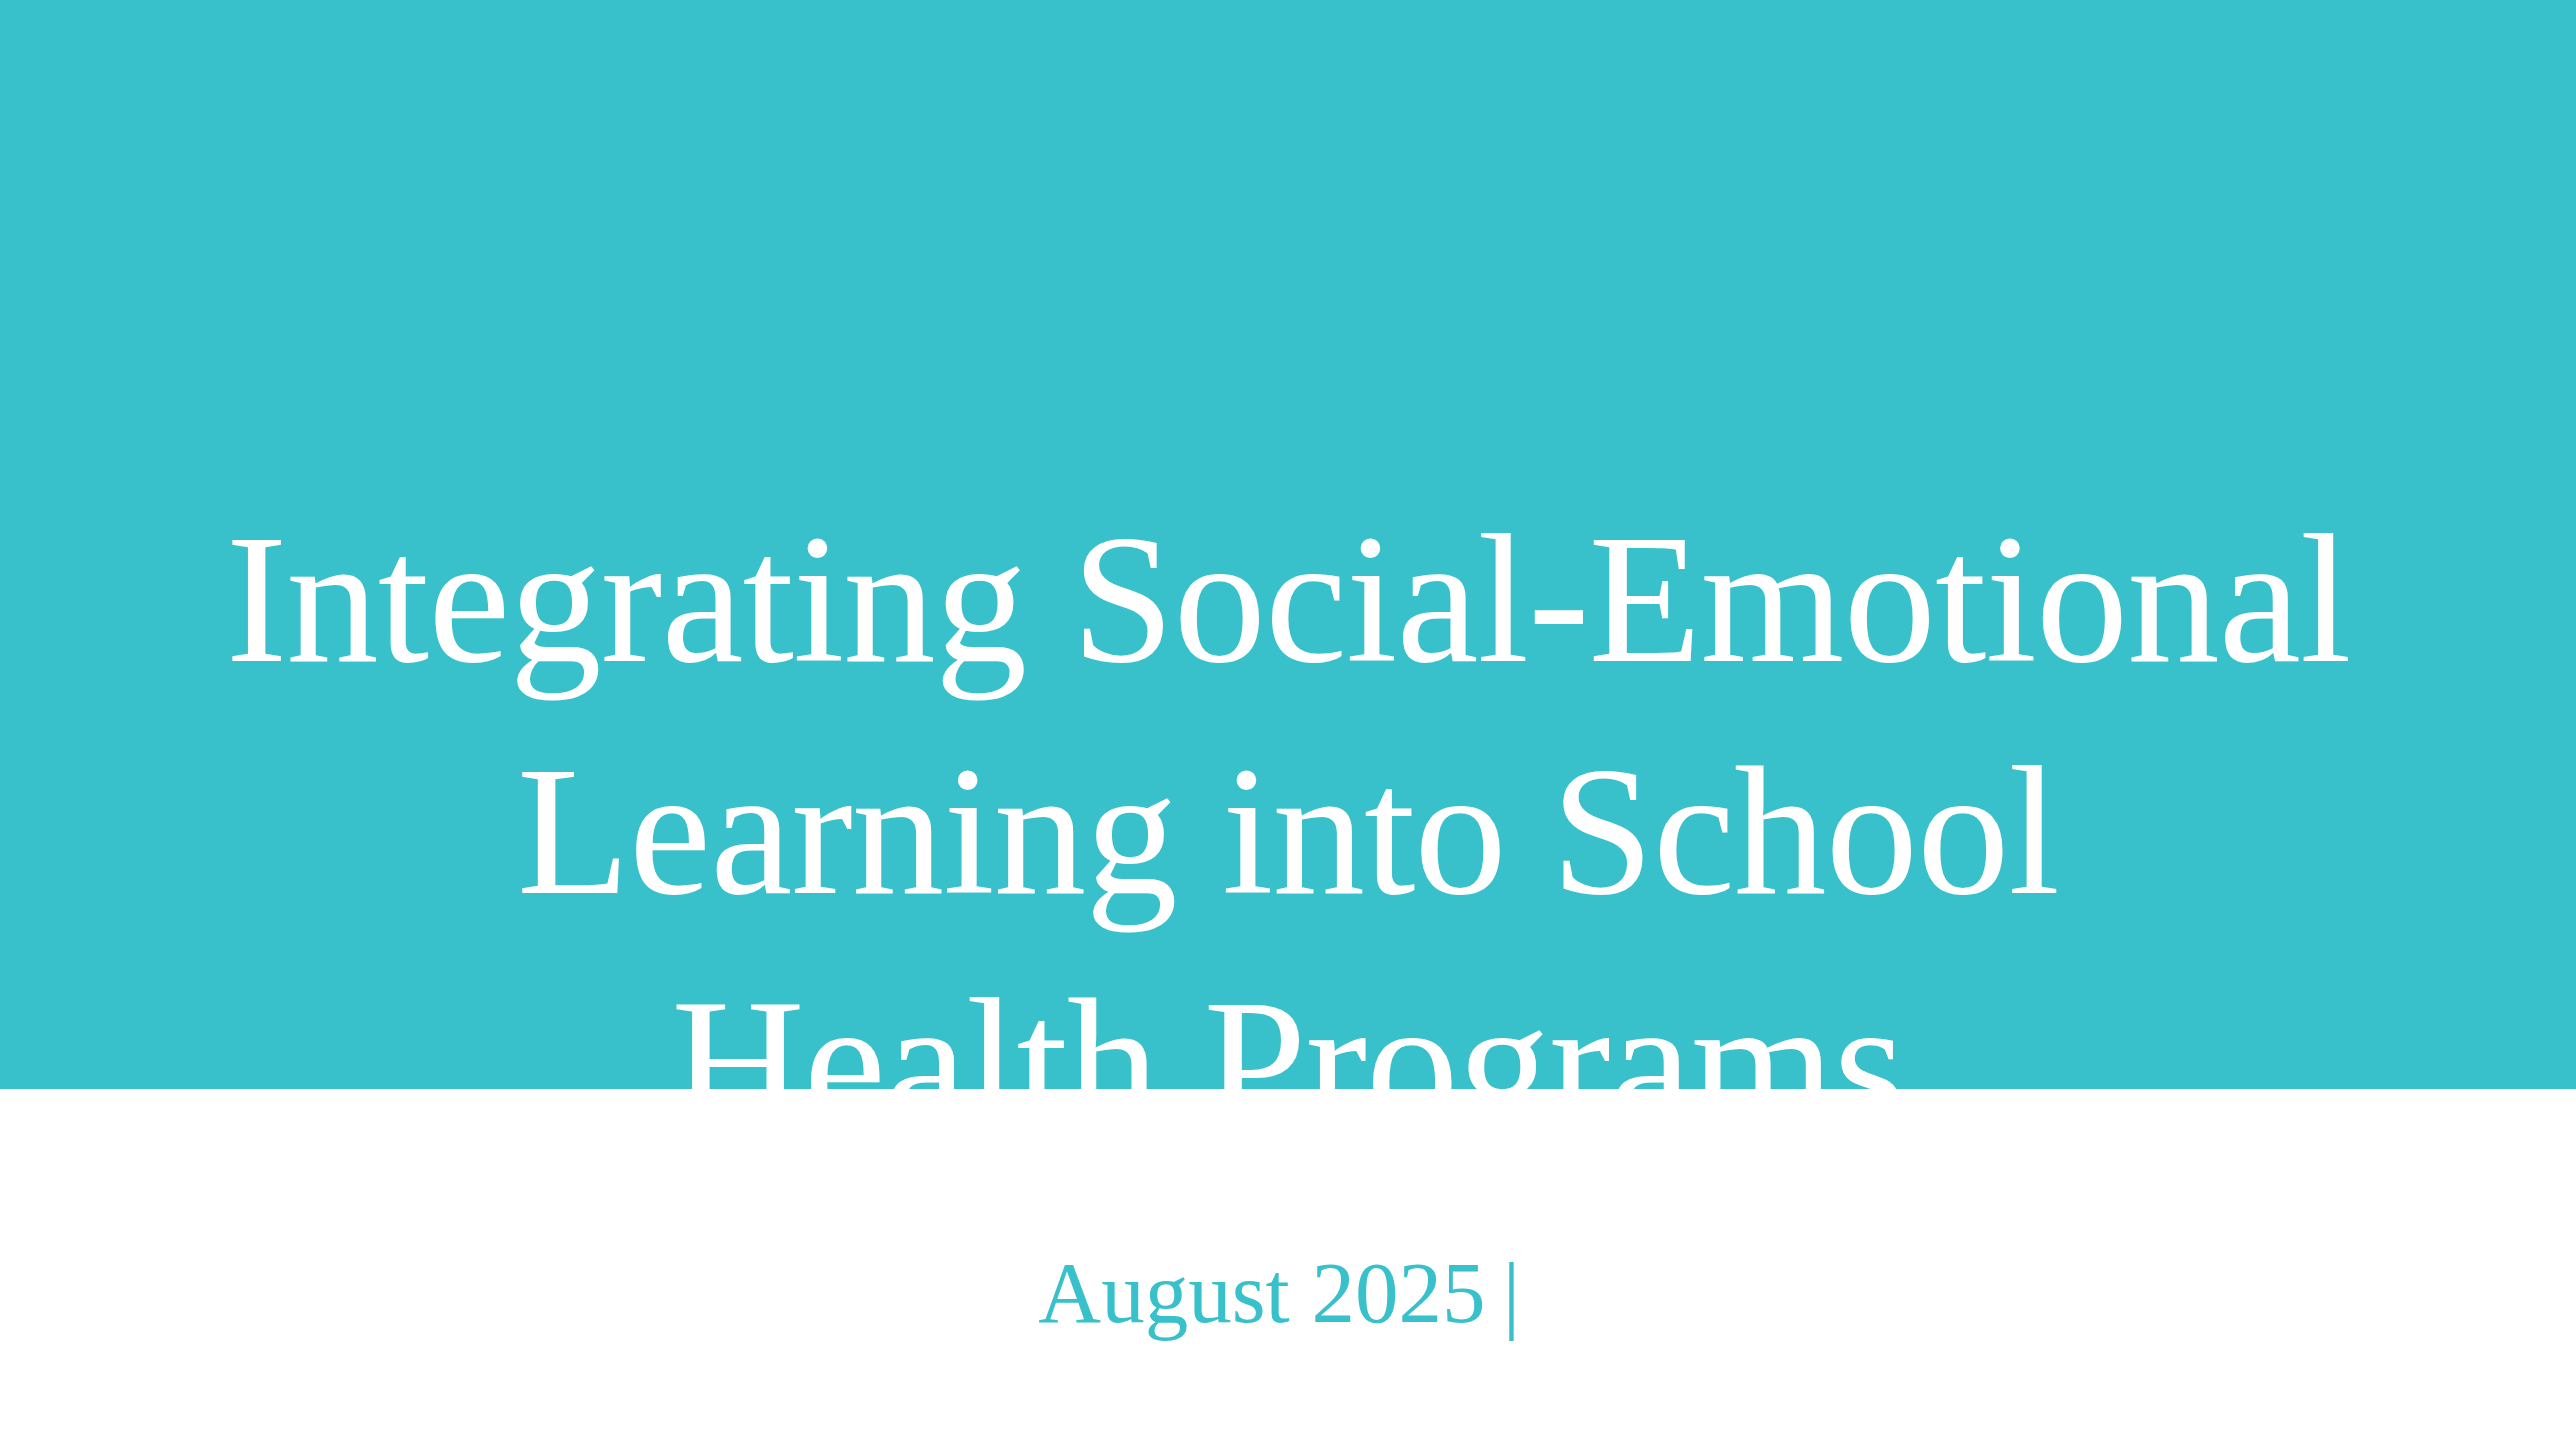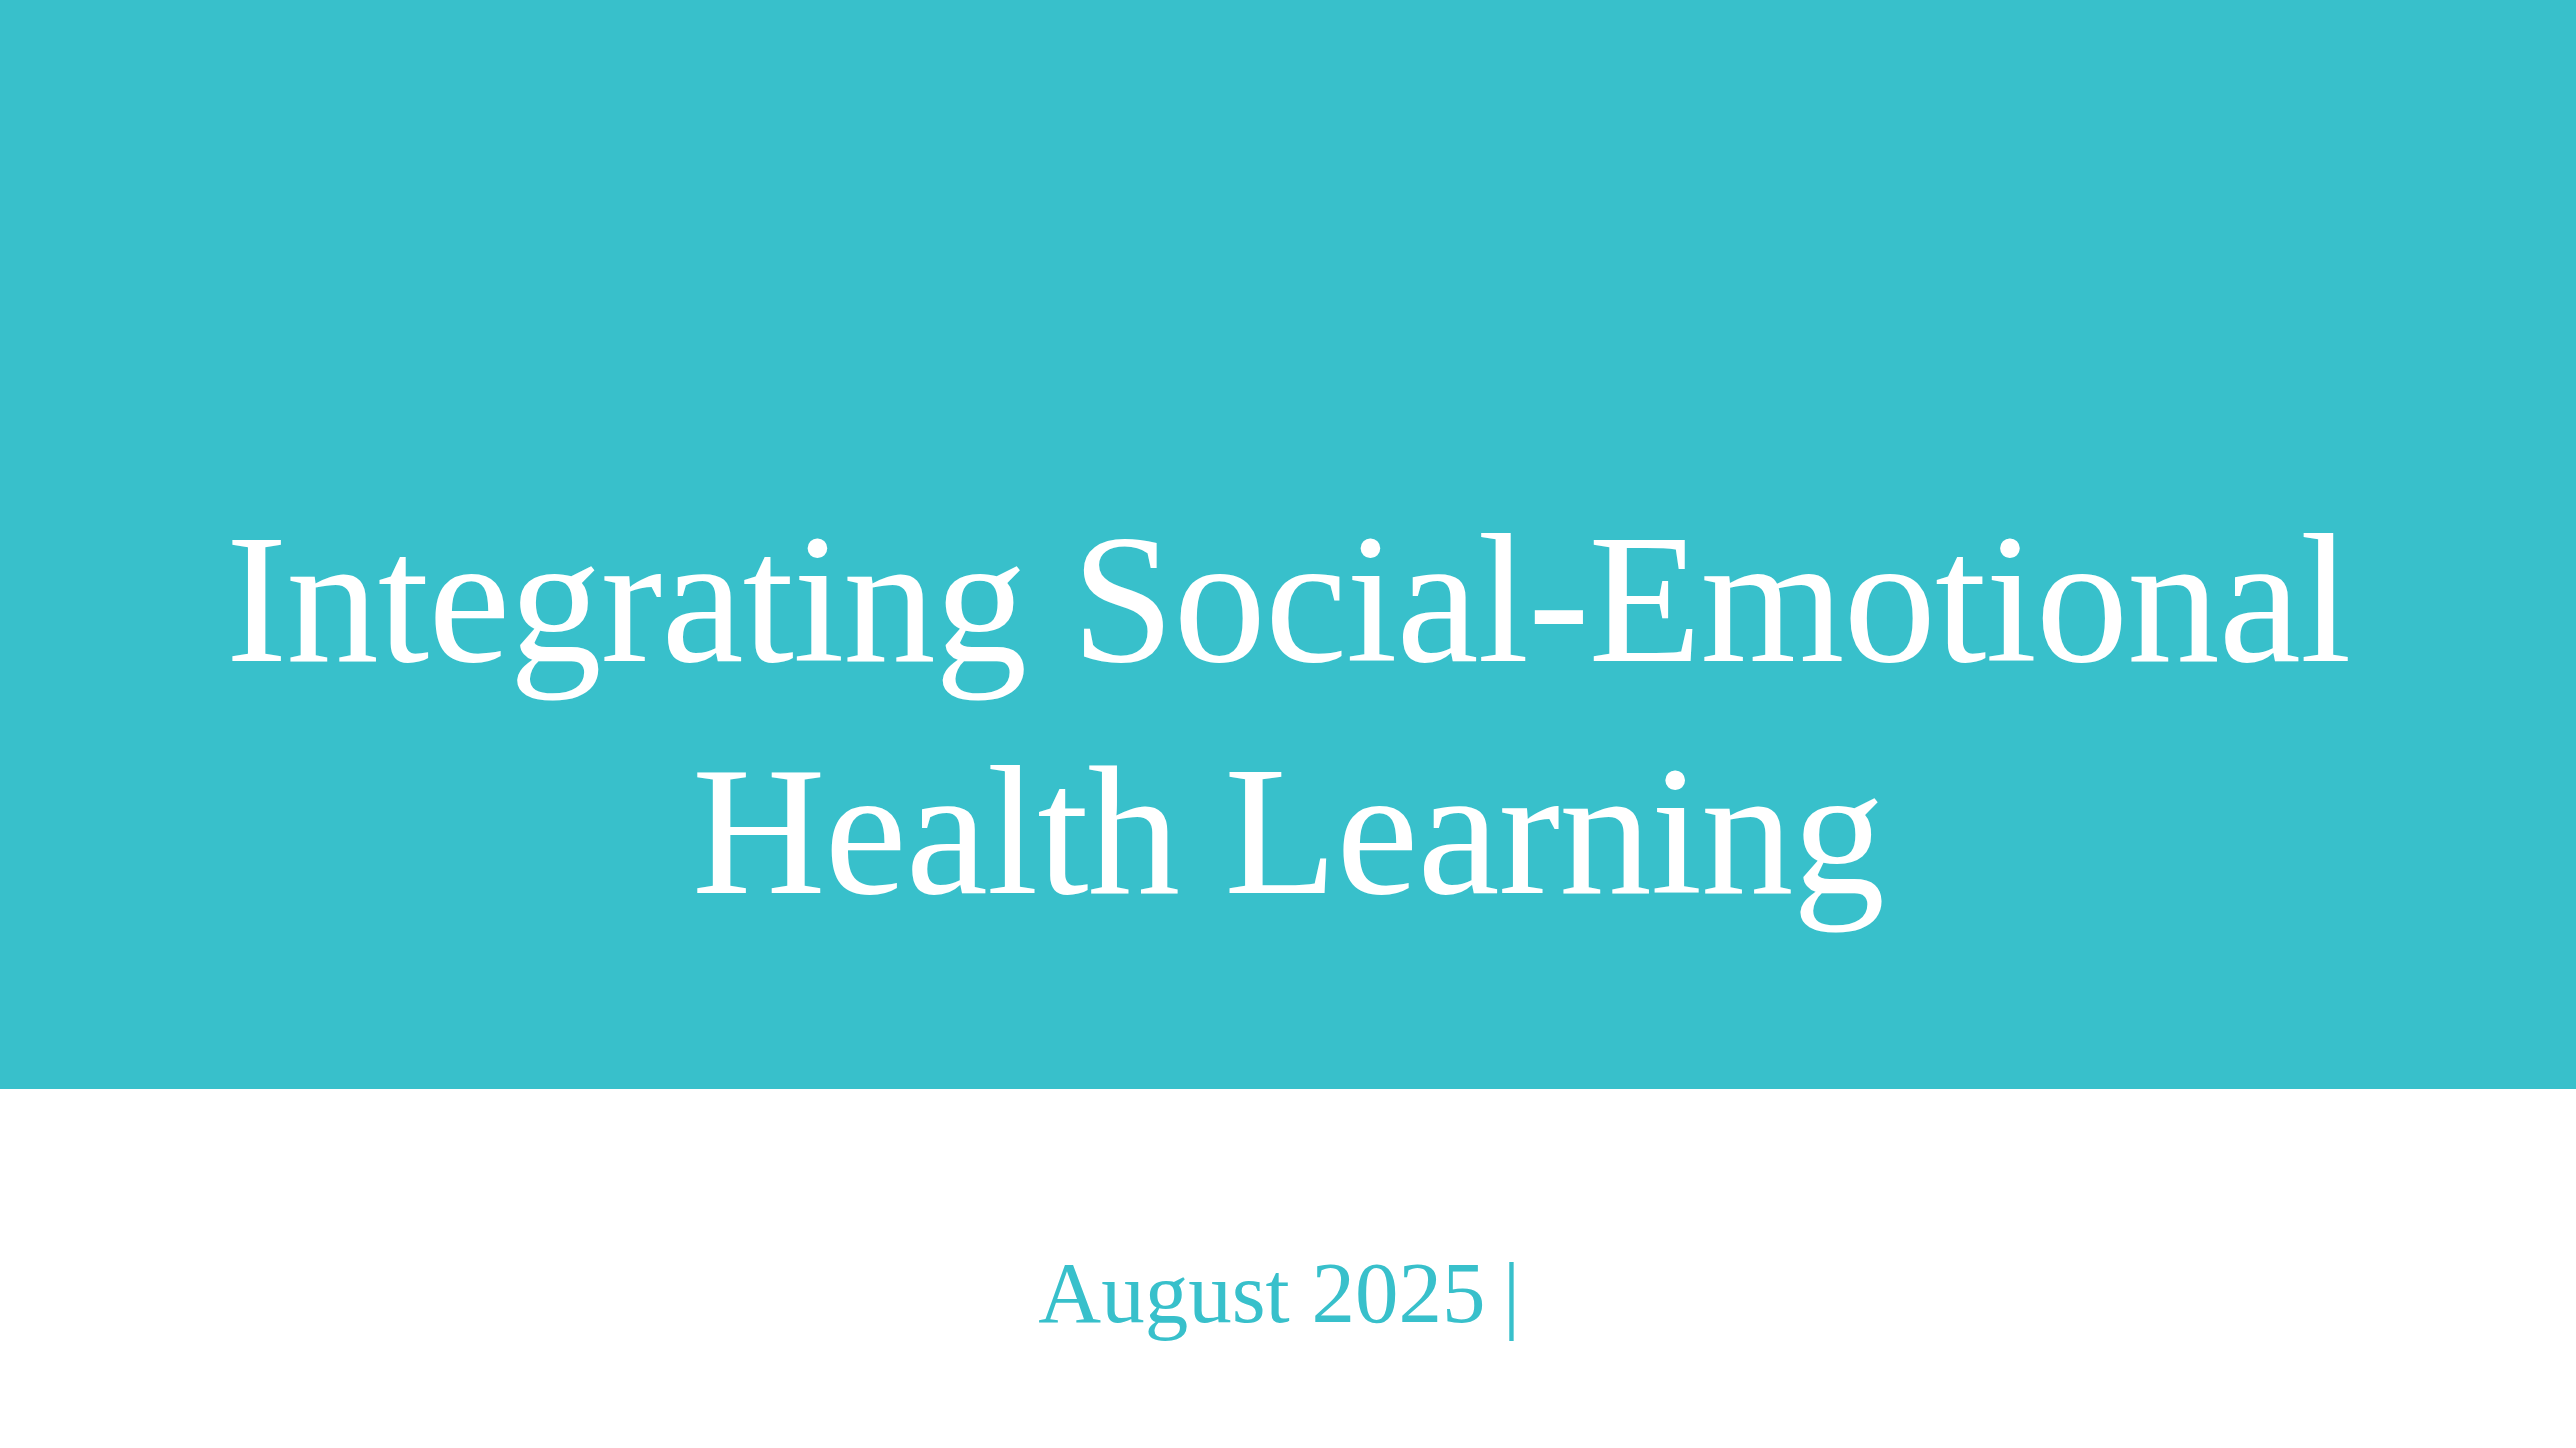--- a/index.html
+++ b/index.html
@@ -83,21 +83,22 @@
     font-weight: 300;
   }
 </style>
 </head>
 <body>
 
 <div id="slide" style="background: rgb(56, 192, 203);">
 
   <h1 id="headline" style="color: rgb(255, 255, 255); font-size: 185px;">
     <span class="hl-line">Integrating Social-Emotional</span>
-    <span class="hl-line">Health Learning</span>
+    <span class="hl-line">Learning into School</span>
+    <span class="hl-line">Health Programs</span>
   </h1>
 
   <div id="badge" style="background: rgb(255, 255, 255);">
     <div id="badge-text" style="color: rgb(56, 192, 203);">
       <span class="seg">August 2025</span>
       <span class="sep">|</span>
     </div>
   </div>
 
 </div>

